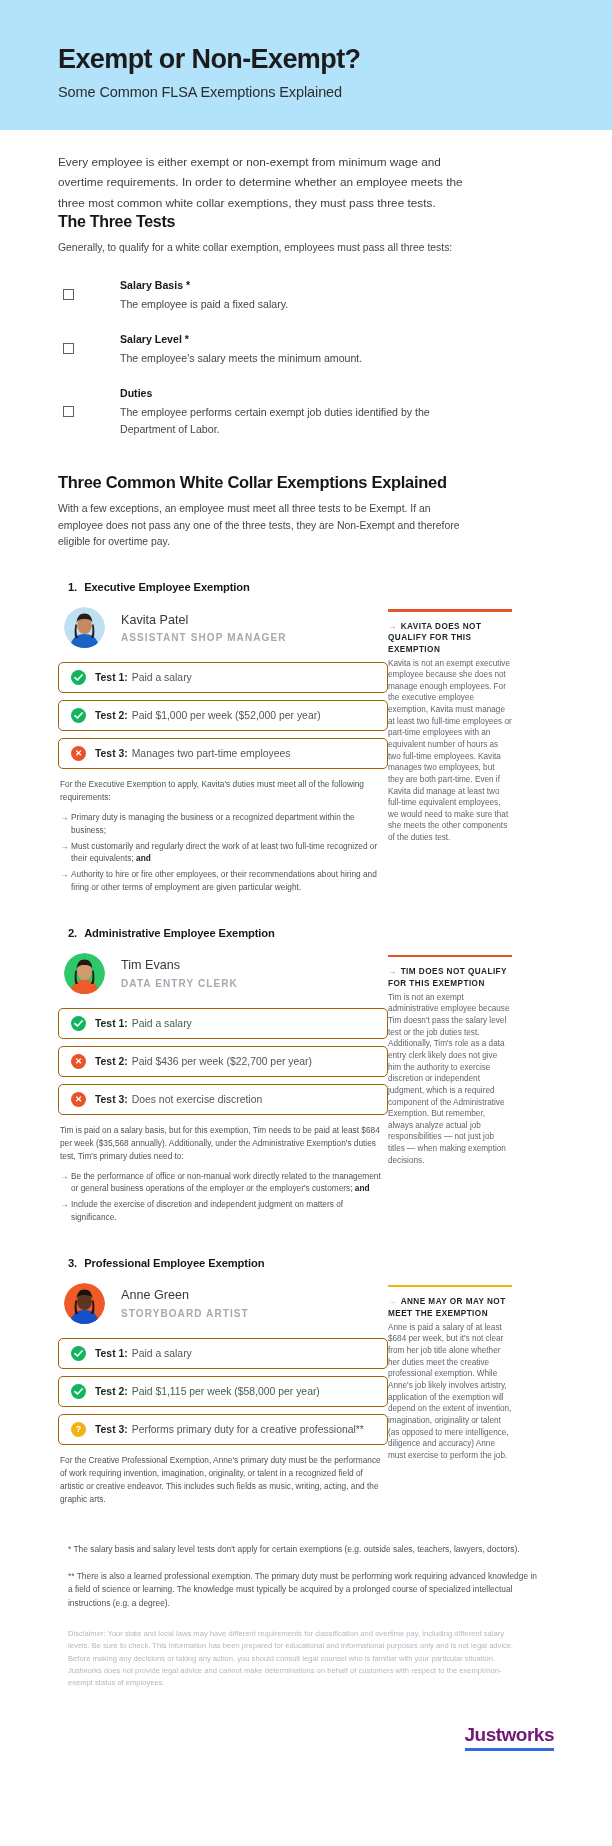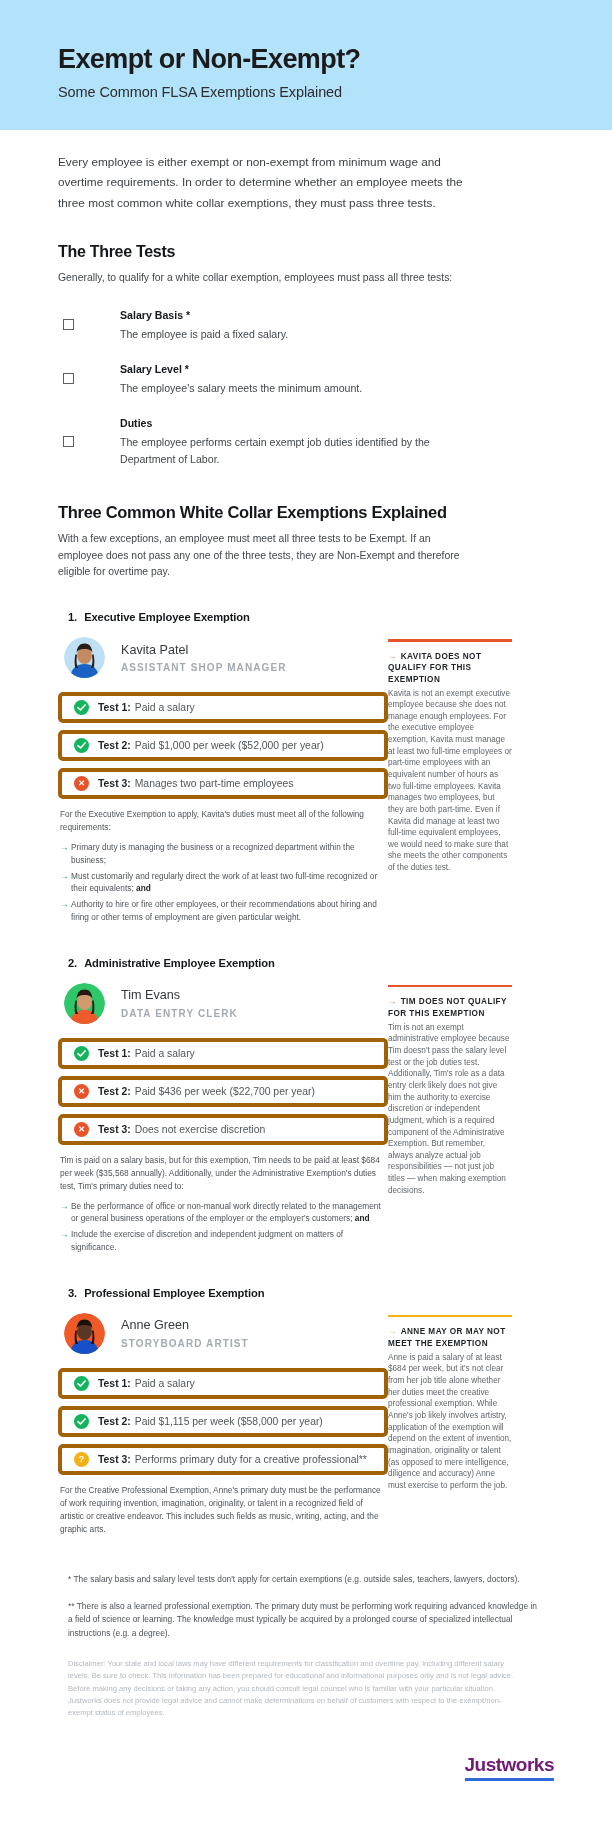--- a/index.html
+++ b/index.html
@@ -39,21 +39,20 @@
     color: #3a3f44;
     padding-top: 22px;
     max-width: 412px;
   }
 
   .h2 {
     font-size: 16px;
     font-weight: bold;
     color: #14181c;
     letter-spacing: -0.3px;
-    margin-top: 30px;
   }
   .h2.big {
     font-size: 16.5px;
     margin-top: 36px;
   }
   .lede {
     font-size: 10.4px;
     color: #41474d;
     line-height: 1.6;
     margin-top: 9px;
@@ -130,21 +129,21 @@
   .person-role {
     font-size: 10px;
     font-weight: bold;
     color: #a2aab2;
     letter-spacing: 1.1px;
     margin-top: 4px;
   }
 
   
   .test-card {
-    border: 4px solid #a16207;
+    border: 1px solid #a16207;
     border-radius: 5px;
     background: #fff;
     height: 31px;
     display: flex;
     align-items: center;
     padding: 0 12px;
     margin-bottom: 7px;
   }
   .badge {
     width: 15px; height: 15px;

